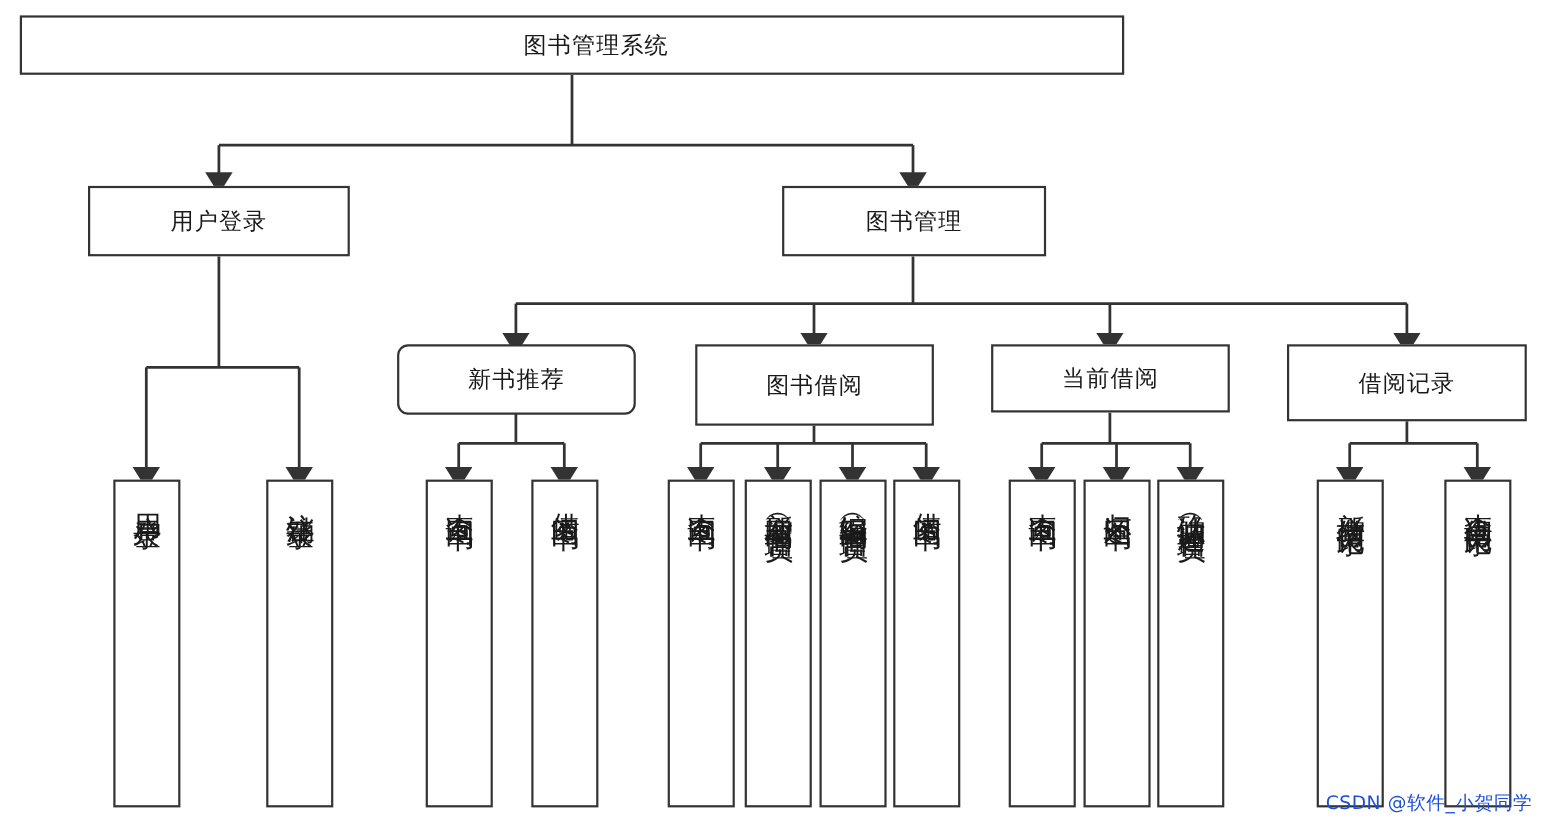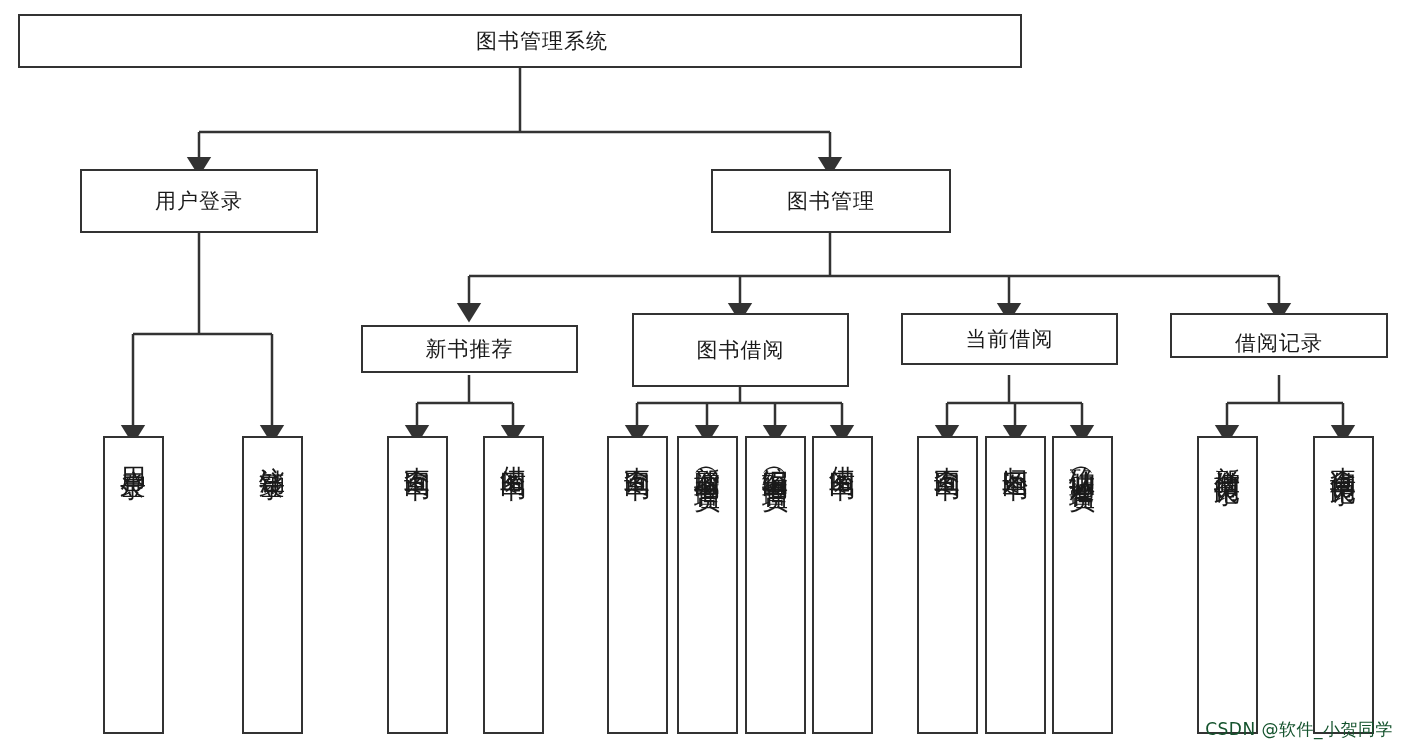--- a/index.html
+++ b/index.html
@@ -42,21 +42,21 @@
     font-size:26px;
     letter-spacing:3px;
     white-space:nowrap;
     line-height:1;
   }
   #watermark{
     position:absolute;
     right:12px;
     bottom:6px;
     font-size:17px;
-    color:#14532d;
+    color:#1d4ed8;
     letter-spacing:0.5px;
     z-index:5;
     white-space:nowrap;
     font-family:"DejaVu Sans","Liberation Sans",sans-serif;
   }
 </style>
 </head>
 <body>
 
 <div id="diagram-root">
@@ -117,30 +117,30 @@
     <span class="label">图书管理系统</span>
   </div>
 
   <div class="node" style="left:80px;top:169px;width:238px;height:64px;">
     <span class="label">用户登录</span>
   </div>
   <div class="node" style="left:711px;top:169px;width:240px;height:64px;">
     <span class="label">图书管理</span>
   </div>
 
-  <div class="node" style="left:361px;top:325px;width:217px;height:48px;">
+  <div class="node" style="left:361px;top:313px;width:217px;height:64px;border-radius:10px;">
     <span class="label">新书推荐</span>
   </div>
   <div class="node" style="left:632px;top:313px;width:217px;height:74px;">
     <span class="label">图书借阅</span>
   </div>
-  <div class="node" style="left:901px;top:313px;width:217px;height:52px;">
+  <div class="node" style="left:901px;top:313px;width:217px;height:62px;">
     <span class="label">当前借阅</span>
   </div>
-  <div class="node" style="left:1170px;top:313px;width:218px;height:45px;align-items:flex-end;">
+  <div class="node" style="left:1170px;top:313px;width:218px;height:70px;">
     <span class="label">借阅记录</span>
   </div>
 
   <div class="node vert" style="left:103px;top:436px;width:61px;height:298px;">
     <span class="label">用户登录</span>
   </div>
   <div class="node vert" style="left:242px;top:436px;width:61px;height:298px;">
     <span class="label">注销登录</span>
   </div>
 

